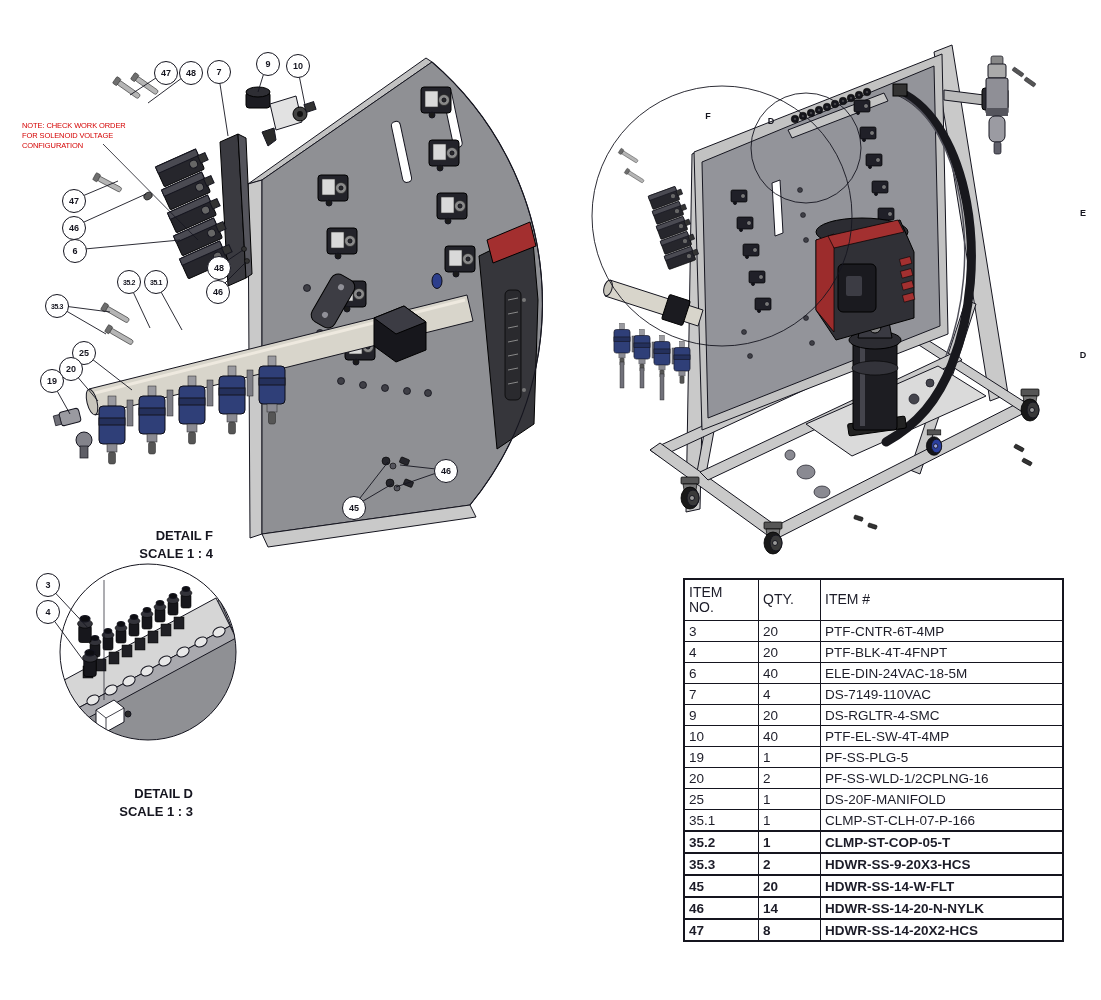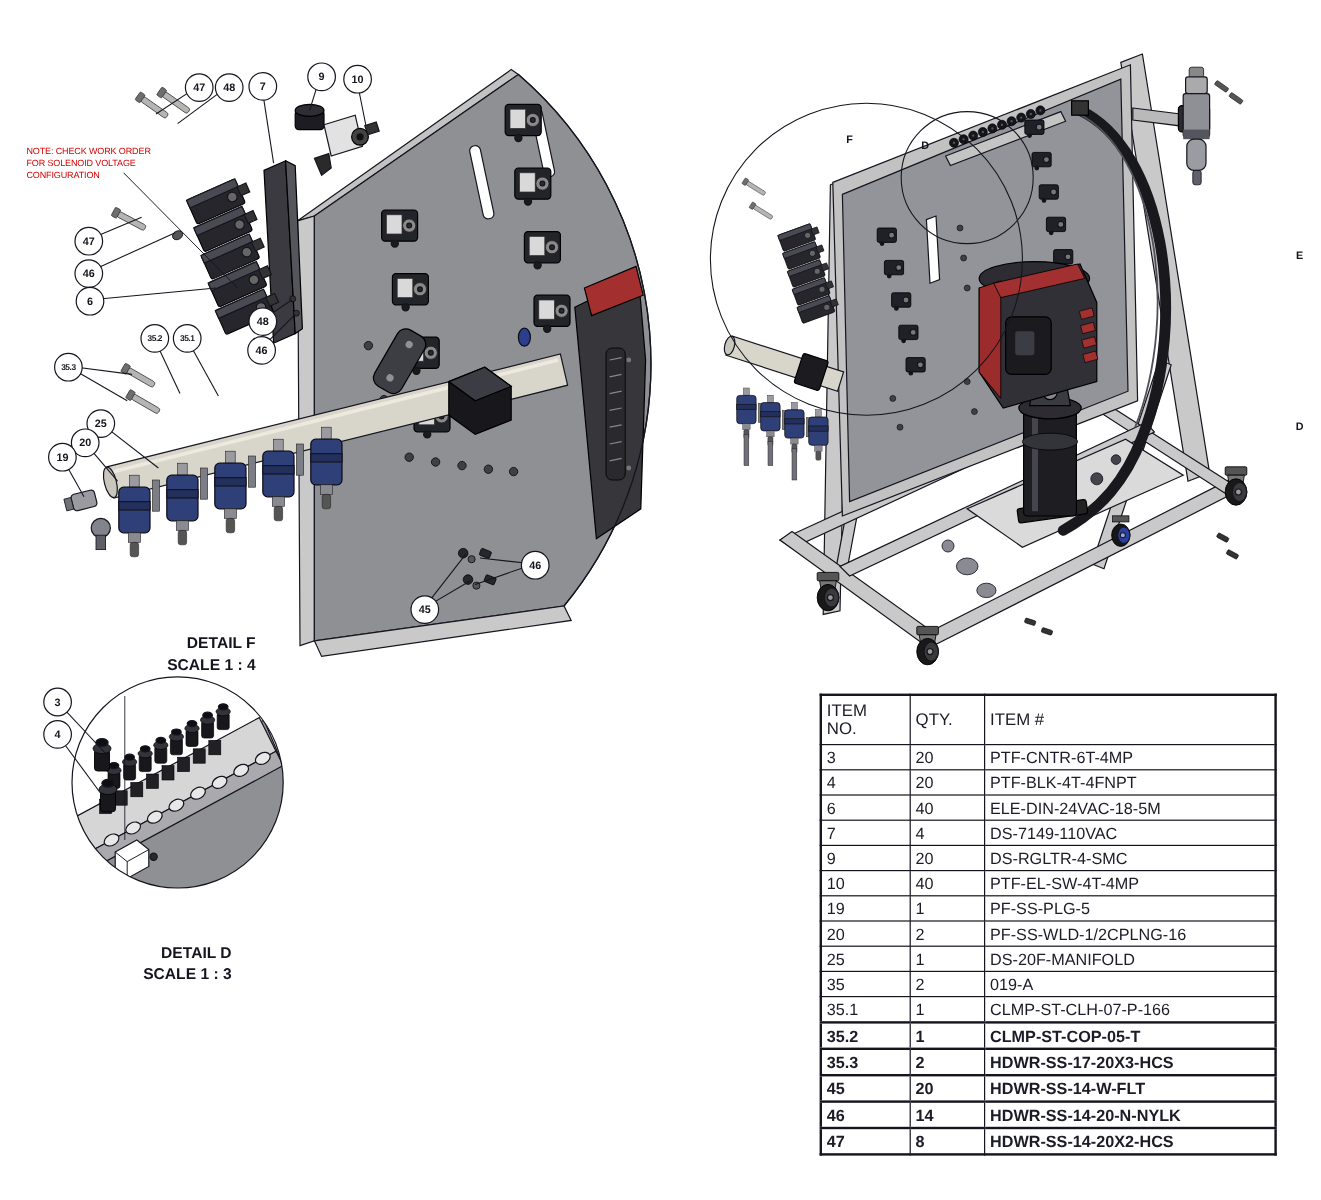--- a/index.html
+++ b/index.html
@@ -501,38 +501,33 @@
           <td>20</td>
           <td>2</td>
           <td>PF-SS-WLD-1/2CPLNG-16</td>
         </tr>
         <tr>
           <td>25</td>
           <td>1</td>
           <td>DS-20F-MANIFOLD</td>
         </tr>
         <tr>
-          <td>35</td>
-          <td>2</td>
-          <td>019-A</td>
-        </tr>
-        <tr>
           <td>35.1</td>
           <td>1</td>
           <td>CLMP-ST-CLH-07-P-166</td>
         </tr>
         <tr class="bold">
           <td>35.2</td>
           <td>1</td>
           <td>CLMP-ST-COP-05-T</td>
         </tr>
         <tr class="bold">
           <td>35.3</td>
           <td>2</td>
-          <td>HDWR-SS-17-20X3-HCS</td>
+          <td>HDWR-SS-9-20X3-HCS</td>
         </tr>
         <tr class="bold">
           <td>45</td>
           <td>20</td>
           <td>HDWR-SS-14-W-FLT</td>
         </tr>
         <tr class="bold">
           <td>46</td>
           <td>14</td>
           <td>HDWR-SS-14-20-N-NYLK</td>

